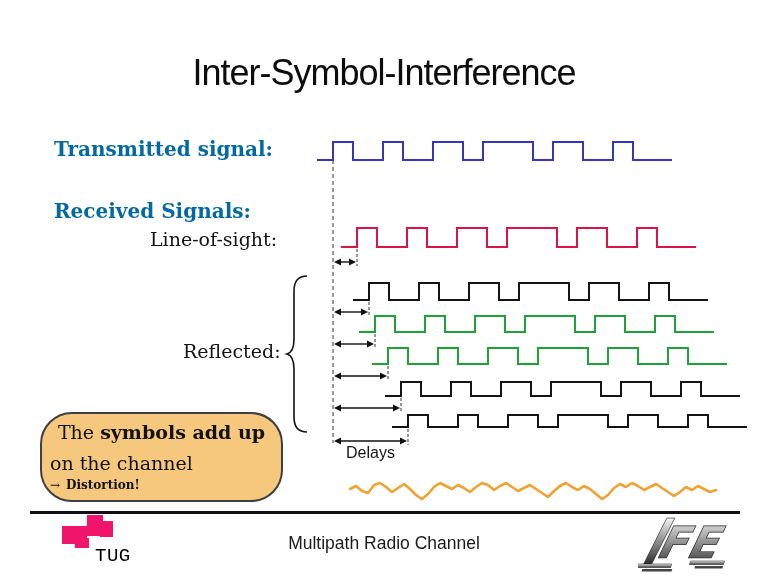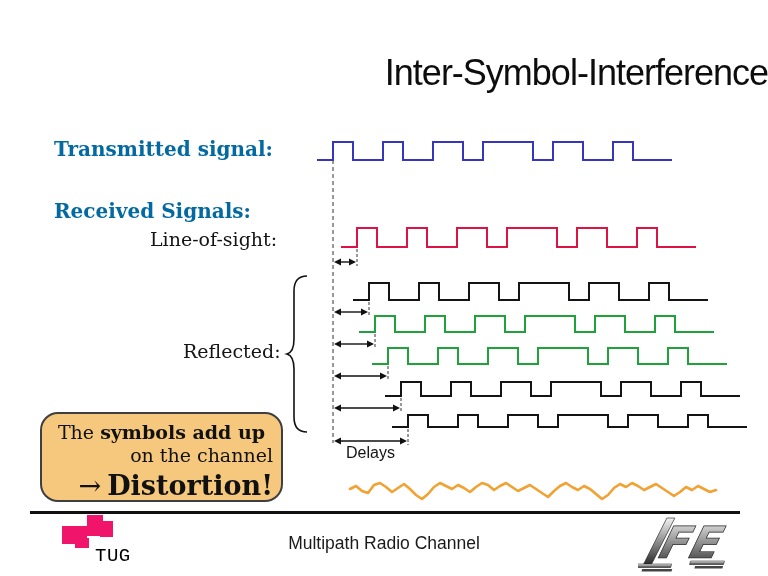--- a/index.html
+++ b/index.html
@@ -2,39 +2,39 @@
 <html><head>
 <meta charset="utf-8">
 <style>
   html,body{margin:0;padding:0;background:#888;}
   #slide{
     position:relative;width:768px;height:576px;background:#ffffff;
     overflow:hidden;font-family:"DejaVu Serif","Liberation Serif",serif;color:#111;
   }
   .abs{position:absolute;}
   #title{
-    left:0;right:0;top:52px;text-align:right;
+    left:0;right:0;top:52px;text-align:center;
     font-family:"Liberation Sans","DejaVu Sans",sans-serif;
     font-size:36px;letter-spacing:-1px;color:#0d0d0d;
   }
   .sig-label{font-size:20px;font-weight:bold;color:#0369a1;}
   .sub-label{font-size:19px;color:#141414;}
   #wave-svg{left:0;top:0;}
   #delays-label{
     font-family:"Liberation Sans","DejaVu Sans",sans-serif;
     font-size:16px;color:#141414;
   }
   #callout{
     left:40px;top:412px;width:243px;height:90px;
-    background:#F6C87D;border:2px solid #3f3f3f;border-radius:18px;
+    background:#F6C87D;border:2px solid #3f3f3f;border-radius:32px;
     box-sizing:border-box;padding:7px 8px 0 8px;font-size:19px;line-height:1.22;
   }
   #callout .c-line1{text-align:center;}
-  #callout .c-line2{text-align:right;}
-  #callout .c-line3{margin-top:3px;font-weight:bold;font-size:27px;text-align:right;}
+  #callout .c-line2{text-align:left;margin-top:8px;}
+  #callout .c-line3{margin-top:3px;font-weight:bold;font-size:12px;}
   #callout .c-arrow{font-weight:normal;margin-right:6px;}
   #footer-line{left:30px;top:511px;width:710px;height:3px;background:#111;}
   .tug-px{position:absolute;background:#F0156B;}
   #tug-text{
     left:95px;top:545px;font-family:Liberation Mono, monospace;
     font-size:19px;color:#000;letter-spacing:0.5px;
   }
   #footer-center{
     left:0;right:0;top:533px;text-align:center;
     font-family:"Liberation Sans","DejaVu Sans",sans-serif;

